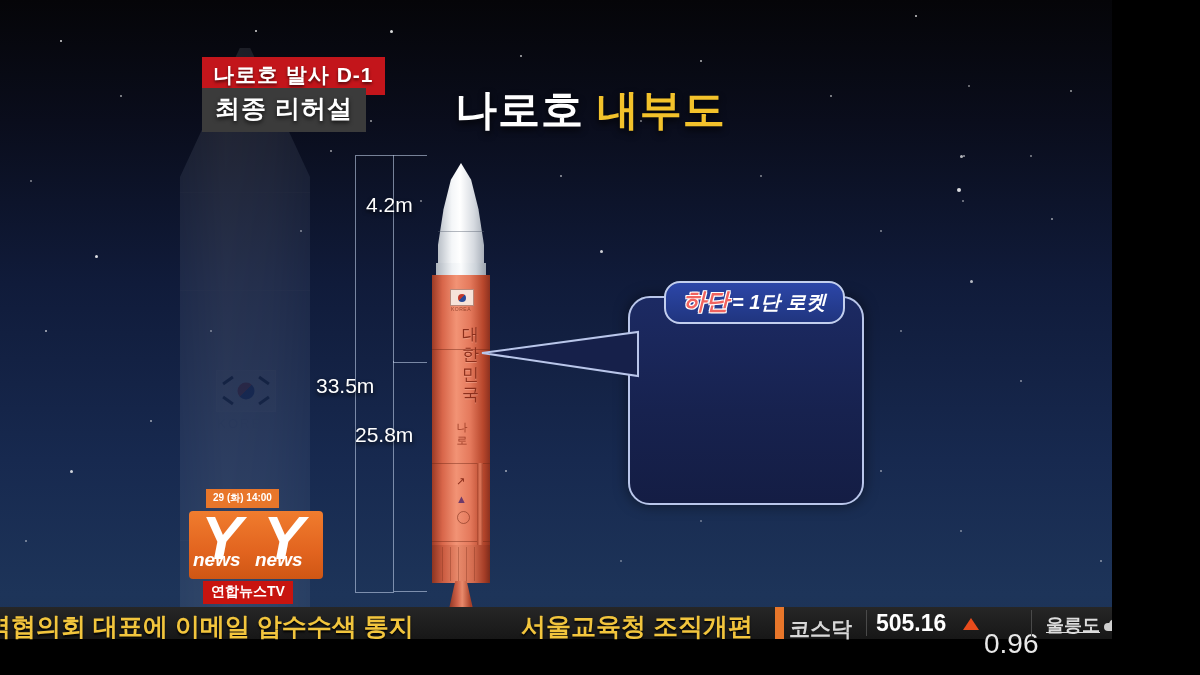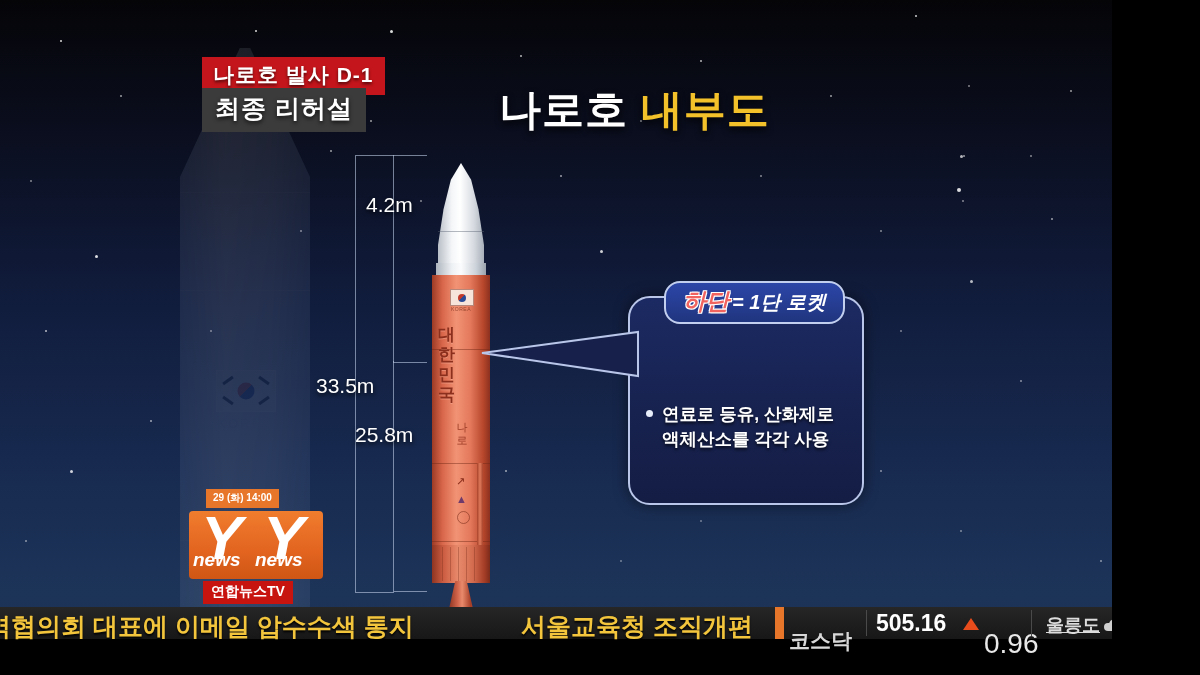--- a/index.html
+++ b/index.html
@@ -50,21 +50,21 @@
     position:absolute;left:202px;top:88px;background:#3b3b3b;color:#fff;
     font-size:25px;font-weight:bold;padding:4px 13px 7px;letter-spacing:1px;
     text-shadow:0 2px 4px rgba(0,0,0,.75);
   }
 
   
   #title{
     position:absolute;left:455px;top:82px;font-size:42px;font-weight:bold;
     letter-spacing:1px;text-shadow:0 3px 7px rgba(0,0,0,.85);white-space:nowrap;
   }
-  #title .w{color:#ffffff;margin-left:44px;}
+  #title .w{color:#ffffff;}
   #title .y{color:#f3c22b;}
 
   
   .bracket{position:absolute;border-color:rgba(190,205,230,.65);border-style:solid;}
   #bracket-outer{
     left:355px;top:155px;width:38px;height:436px;
     border-width:1px 0 1px 1px;border-color:rgba(190,205,230,.6);
   }
   #bracket-inner-top{
     left:393px;top:155px;width:33px;height:206px;
@@ -111,22 +111,22 @@
     background:#f6e3d9;border:1px solid rgba(120,45,25,.5);
   }
   #rocket-flag .fc2{position:absolute;left:50%;top:50%;transform:translate(-50%,-50%);
     width:8px;height:8px;border-radius:50%;
     background:linear-gradient(135deg,#c0392b 0%,#c0392b 50%,#2b4a96 50%,#2b4a96 100%);}
   #rocket-flag-label{
     position:absolute;left:14px;top:143px;width:30px;text-align:center;
     color:rgba(120,45,25,.75);font-size:5px;letter-spacing:.5px;
   }
   #vtext-main{
-    position:absolute;left:6px;top:162px;width:16px;
-    color:#8c2f1c;font-size:17px;font-weight:bold;line-height:20px;
+    position:absolute;left:30px;top:162px;width:16px;
+    color:#8c2f1c;font-size:17px;font-weight:normal;line-height:20px;
     text-shadow:0 1px 0 rgba(255,200,180,.35);
   }
   #vtext-sub{
     position:absolute;left:22px;top:258px;width:16px;
     color:#9a3a24;font-size:11px;line-height:13px;text-align:center;
   }
   #mark-a{position:absolute;left:24px;top:312px;color:#8c2f1c;font-size:11px;}
   #mark-b{position:absolute;left:24px;top:330px;color:#6d3a6b;font-size:11px;}
   #mark-c{position:absolute;left:25px;top:348px;width:11px;height:11px;
     border:1px solid rgba(125,48,28,.6);border-radius:50%;}
@@ -193,21 +193,21 @@
   #ticker-line{position:absolute;left:0;top:0;width:1200px;height:32px;
     background:linear-gradient(180deg,#262626 0%,#171717 100%);}
   .tick-news{
     position:absolute;top:3px;color:#f2c53d;font-size:25px;font-weight:bold;
     white-space:nowrap;text-shadow:0 2px 2px rgba(0,0,0,.9);
   }
   #tick-news-1{left:-14px;}
   #tick-news-2{left:521px;}
   #tick-sep{position:absolute;left:775px;top:0;width:9px;height:32px;background:#e8762a;}
   #tick-kosdaq-label{
-    position:absolute;left:789px;top:20px;color:#d8d8d8;font-size:21px;font-weight:bold;
+    position:absolute;left:789px;top:8px;color:#d8d8d8;font-size:21px;font-weight:bold;
   }
   #tick-div-1{position:absolute;left:866px;top:3px;width:1px;height:26px;background:#4a4a4a;}
   #tick-kosdaq-value{position:absolute;left:876px;top:3px;color:#fff;font-size:23px;font-weight:bold;}
   #tick-arrow{position:absolute;left:963px;top:11px;width:0;height:0;
     border-left:8px solid transparent;border-right:8px solid transparent;border-bottom:12px solid #e84b1c;}
   #tick-change{position:absolute;left:984px;top:21px;color:#e8e8e8;font-size:28px;}
   #tick-div-2{position:absolute;left:1031px;top:3px;width:1px;height:26px;background:#4a4a4a;}
   #tick-weather-city{position:absolute;left:1046px;top:6px;color:#dcdcdc;font-size:18px;font-weight:bold;text-decoration:underline;}
   #tick-cloud{position:absolute;left:1104px;top:12px;width:26px;height:12px;}
   #tick-cloud .c1{position:absolute;left:0;top:4px;width:26px;height:8px;background:#cfcfcf;border-radius:6px;}
@@ -326,24 +326,20 @@
     <div id="mark-a">↗</div>
     <div id="mark-b">▲</div>
     <div id="mark-c"></div>
   </div>
 
   <svg id="pointer" viewBox="0 0 160 48" preserveAspectRatio="none">
     <path d="M2,23 L158,2 L158,46 Z" fill="#16204a" stroke="#b9c6ea" stroke-width="2"></path>
   </svg>
 
   <div id="callout">
-    <div class="bullet-row" id="bullet-2">
-      <span class="dot"></span><span>연료로 등유, 산화제로</span>
-      <span class="cont">액체산소를 각각 사용</span>
-    </div>
   </div>
   <div id="callout-header">
     <span class="hl">하단</span><span class="hr">= 1단 로켓</span>
   </div>
 
   <div id="logo-block">
     <div id="logo-time">29 (화) 14:00</div>
     <div id="logo-yy">
       <div class="yy-char" id="yy-1">Y</div>
       <div class="yy-char" id="yy-2">Y</div>

